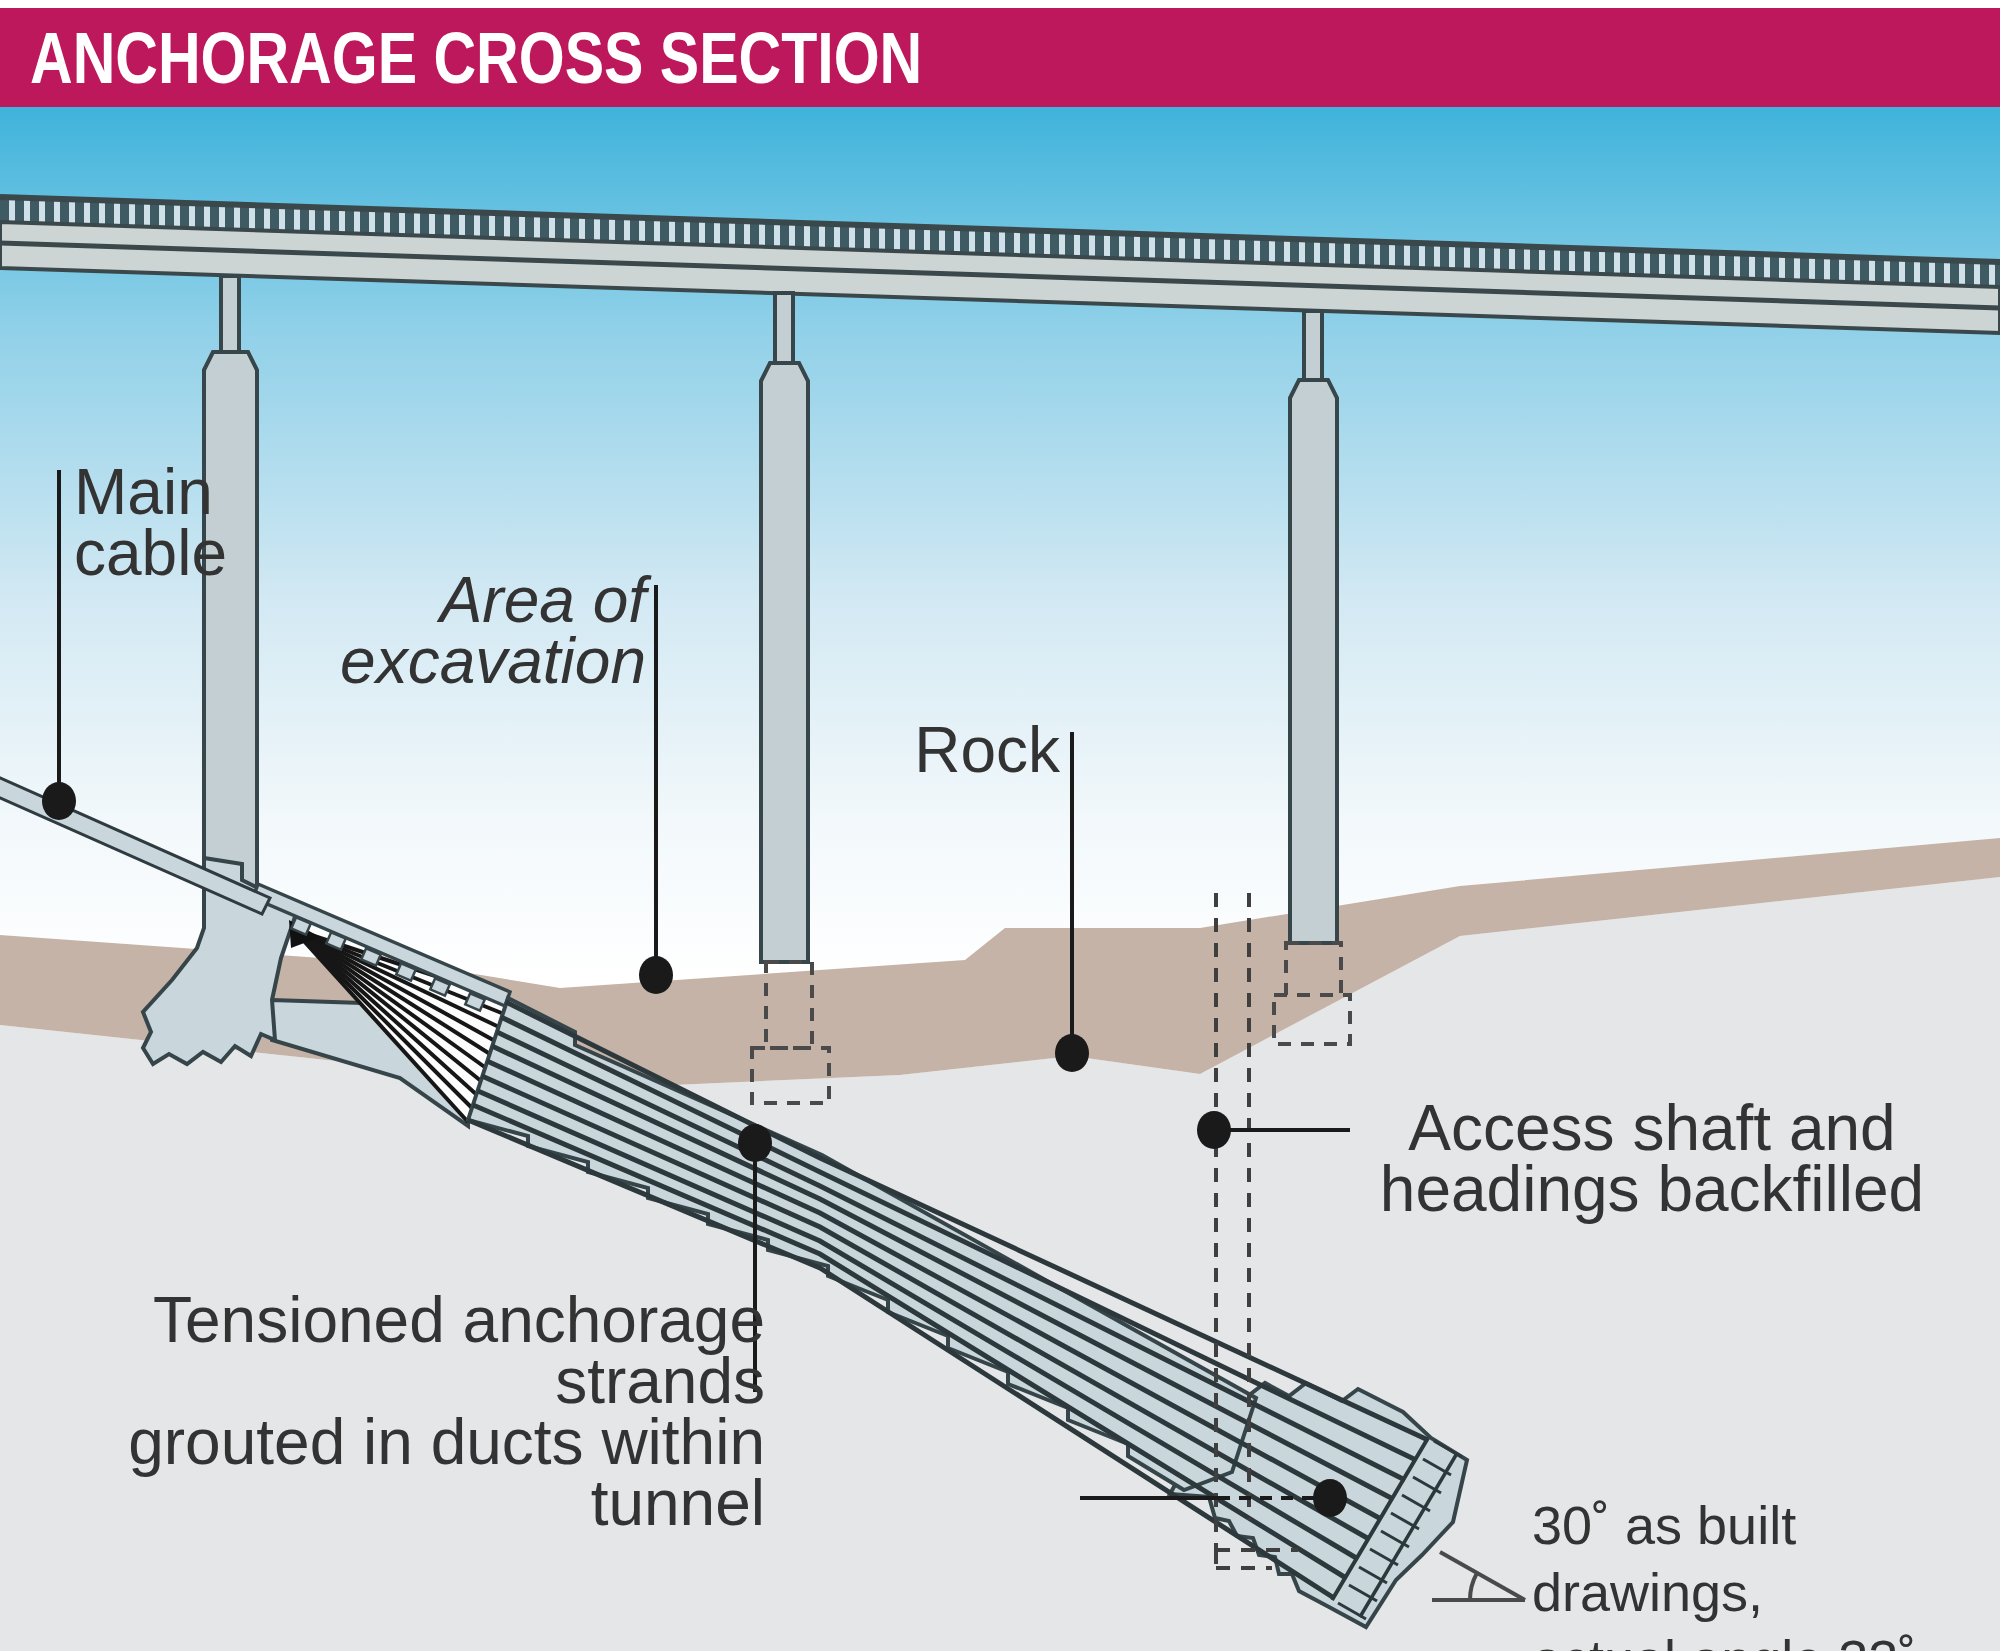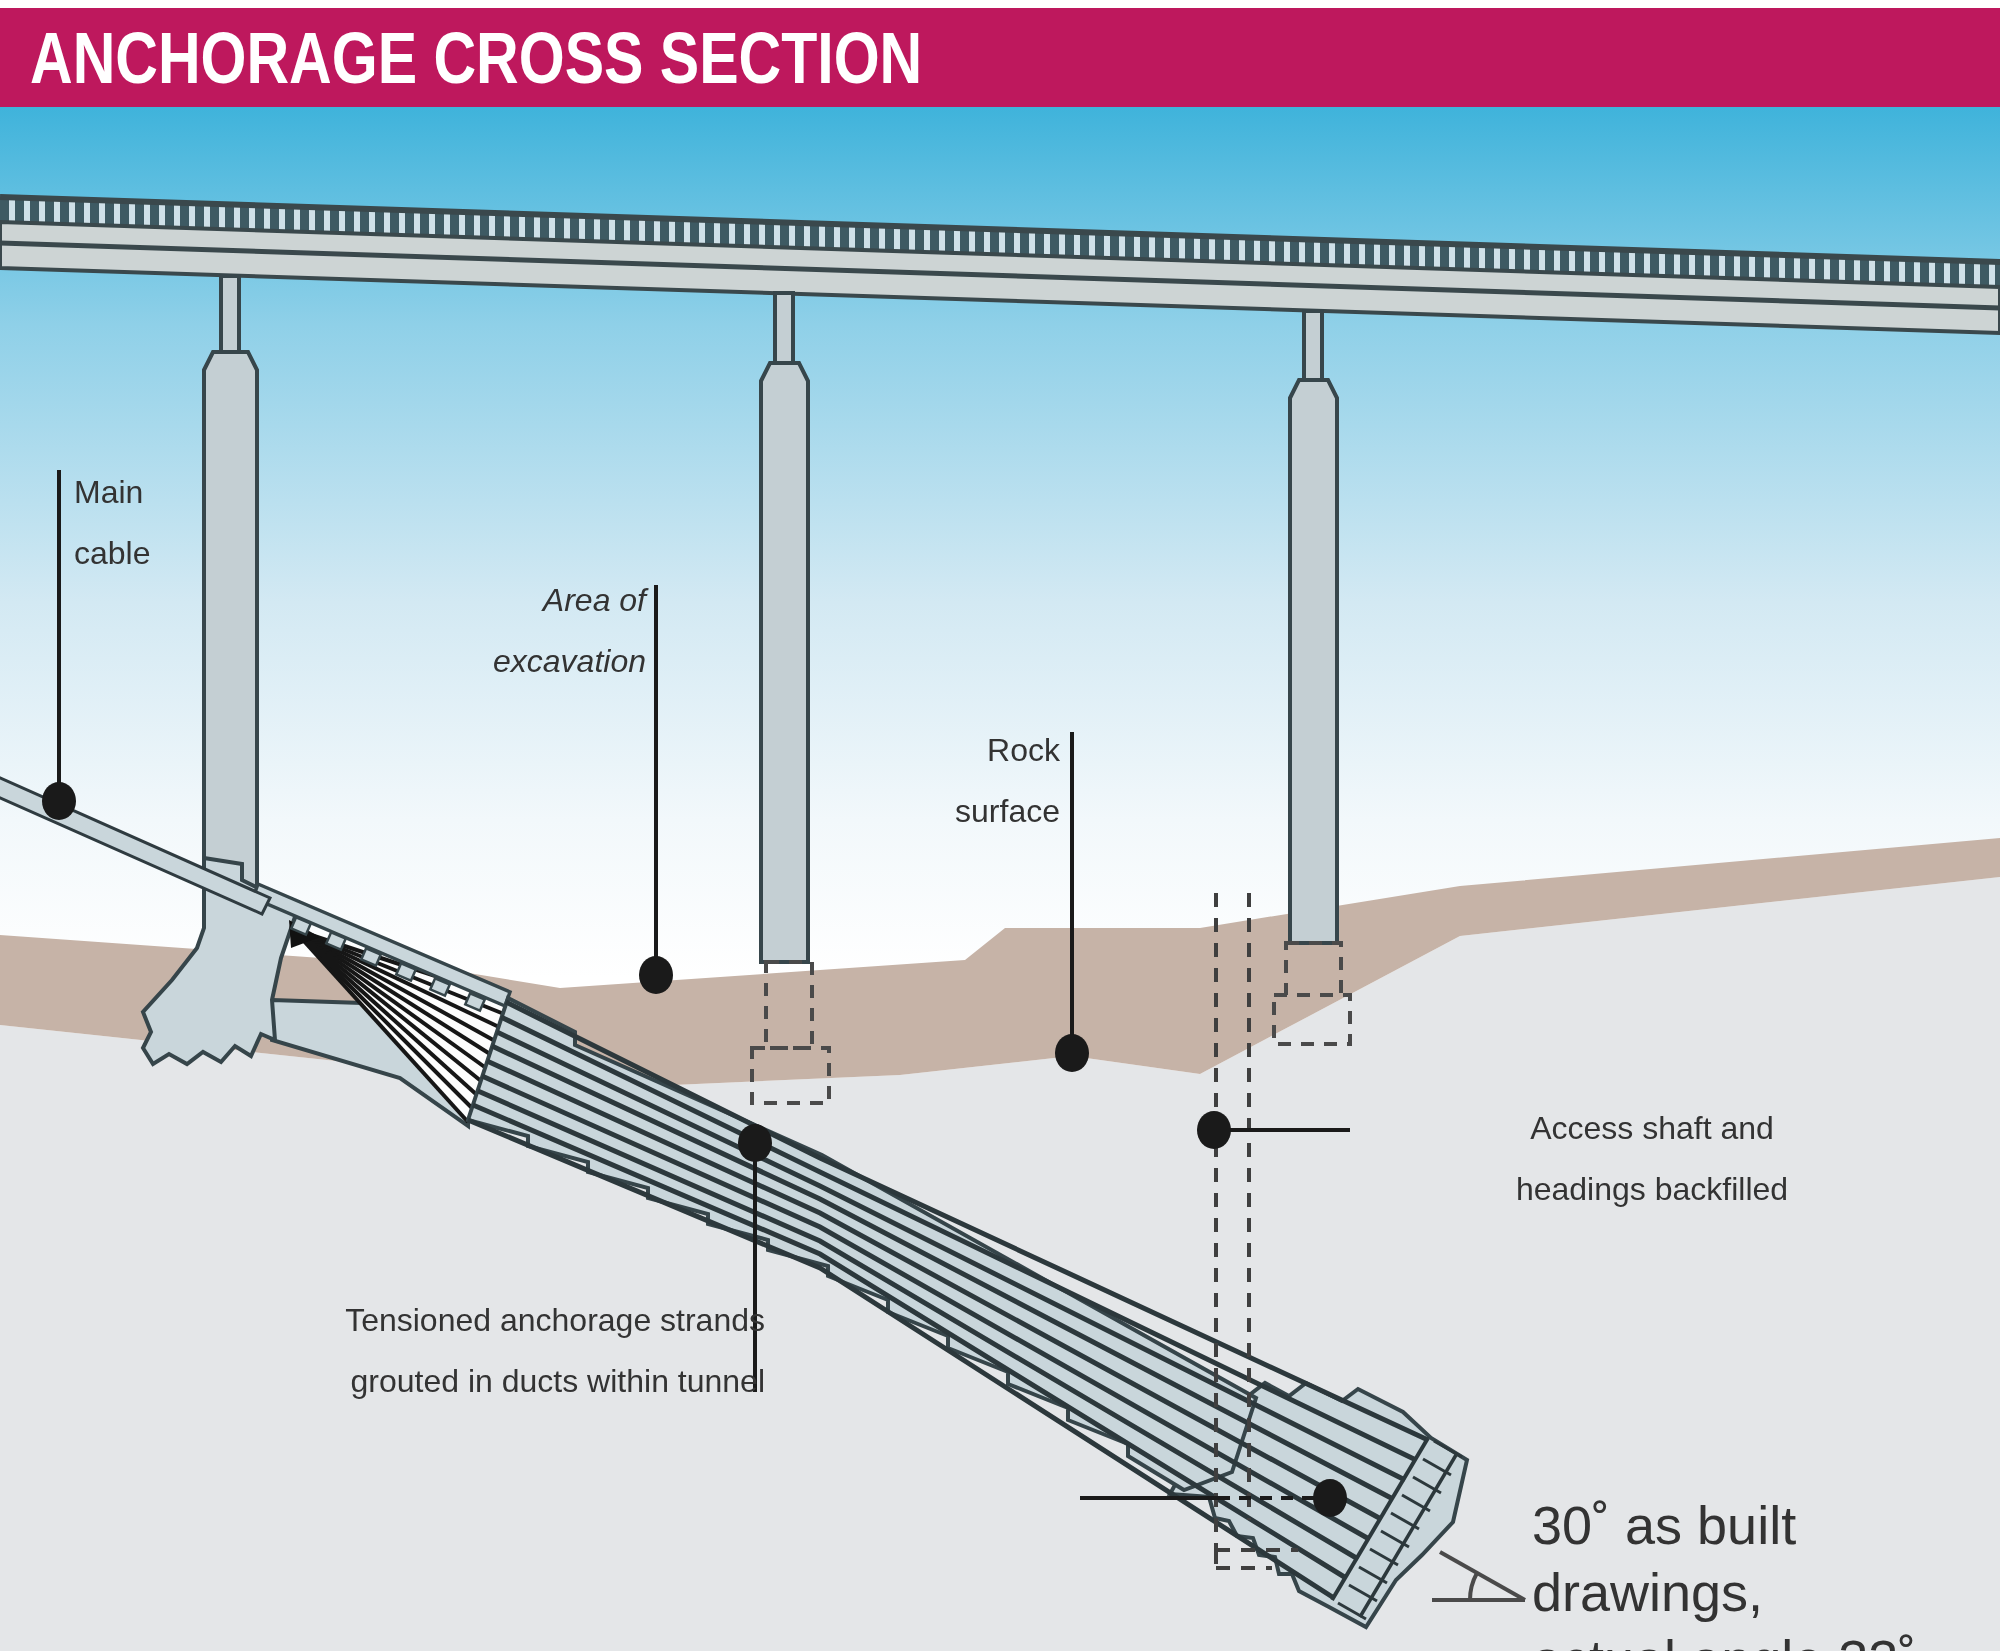--- a/index.html
+++ b/index.html
@@ -3,21 +3,21 @@
 <meta charset="utf-8">
 <style>
   html,body{margin:0;padding:0;background:#ffffff;}
   .stage{position:relative;width:2000px;height:1651px;background:#ffffff;overflow:hidden;
          font-family:"Liberation Sans",sans-serif;}
   .titlebar{position:absolute;left:0;top:8px;width:2000px;height:99px;background:#be185d;
             display:flex;align-items:center;}
   .titlebar .t{color:#ffffff;font-size:72px;font-weight:bold;letter-spacing:0px;
                transform:scaleX(.82);transform-origin:left center;margin-left:30px;white-space:nowrap;}
   svg.scene{position:absolute;left:0;top:0;width:2000px;height:1651px;}
-  .label{position:absolute;color:#333333;font-size:32px;line-height:61px;}
+  .label{position:absolute;color:#333333;font-size:64px;line-height:61px;}
   .label span{display:block;}
   .r{text-align:right;}
   .c{text-align:right;}
   .angle-label{font-size:54px;line-height:67px;}
 </style>
 </head>
 <body>
 
 <div class="stage">
 
@@ -183,21 +183,20 @@
     <span>cable</span>
   </div>
 
   <div class="label r" style="left:330px;top:570px;width:316px;font-style:italic;">
     <span>Area of</span>
     <span>excavation</span>
   </div>
 
   <div class="label r" style="left:760px;top:720px;width:300px;">
     <span>Rock</span>
-    <span>surface</span>
   </div>
 
   <div class="label" style="left:1362px;top:1098px;width:580px;text-align:center;">
     <span>Access shaft and</span>
     <span>headings backfilled</span>
   </div>
 
   <div class="label c" style="left:30px;top:1290px;width:735px;">
     <span>Tensioned anchorage strands</span>
     <span>grouted in ducts within tunnel</span>

